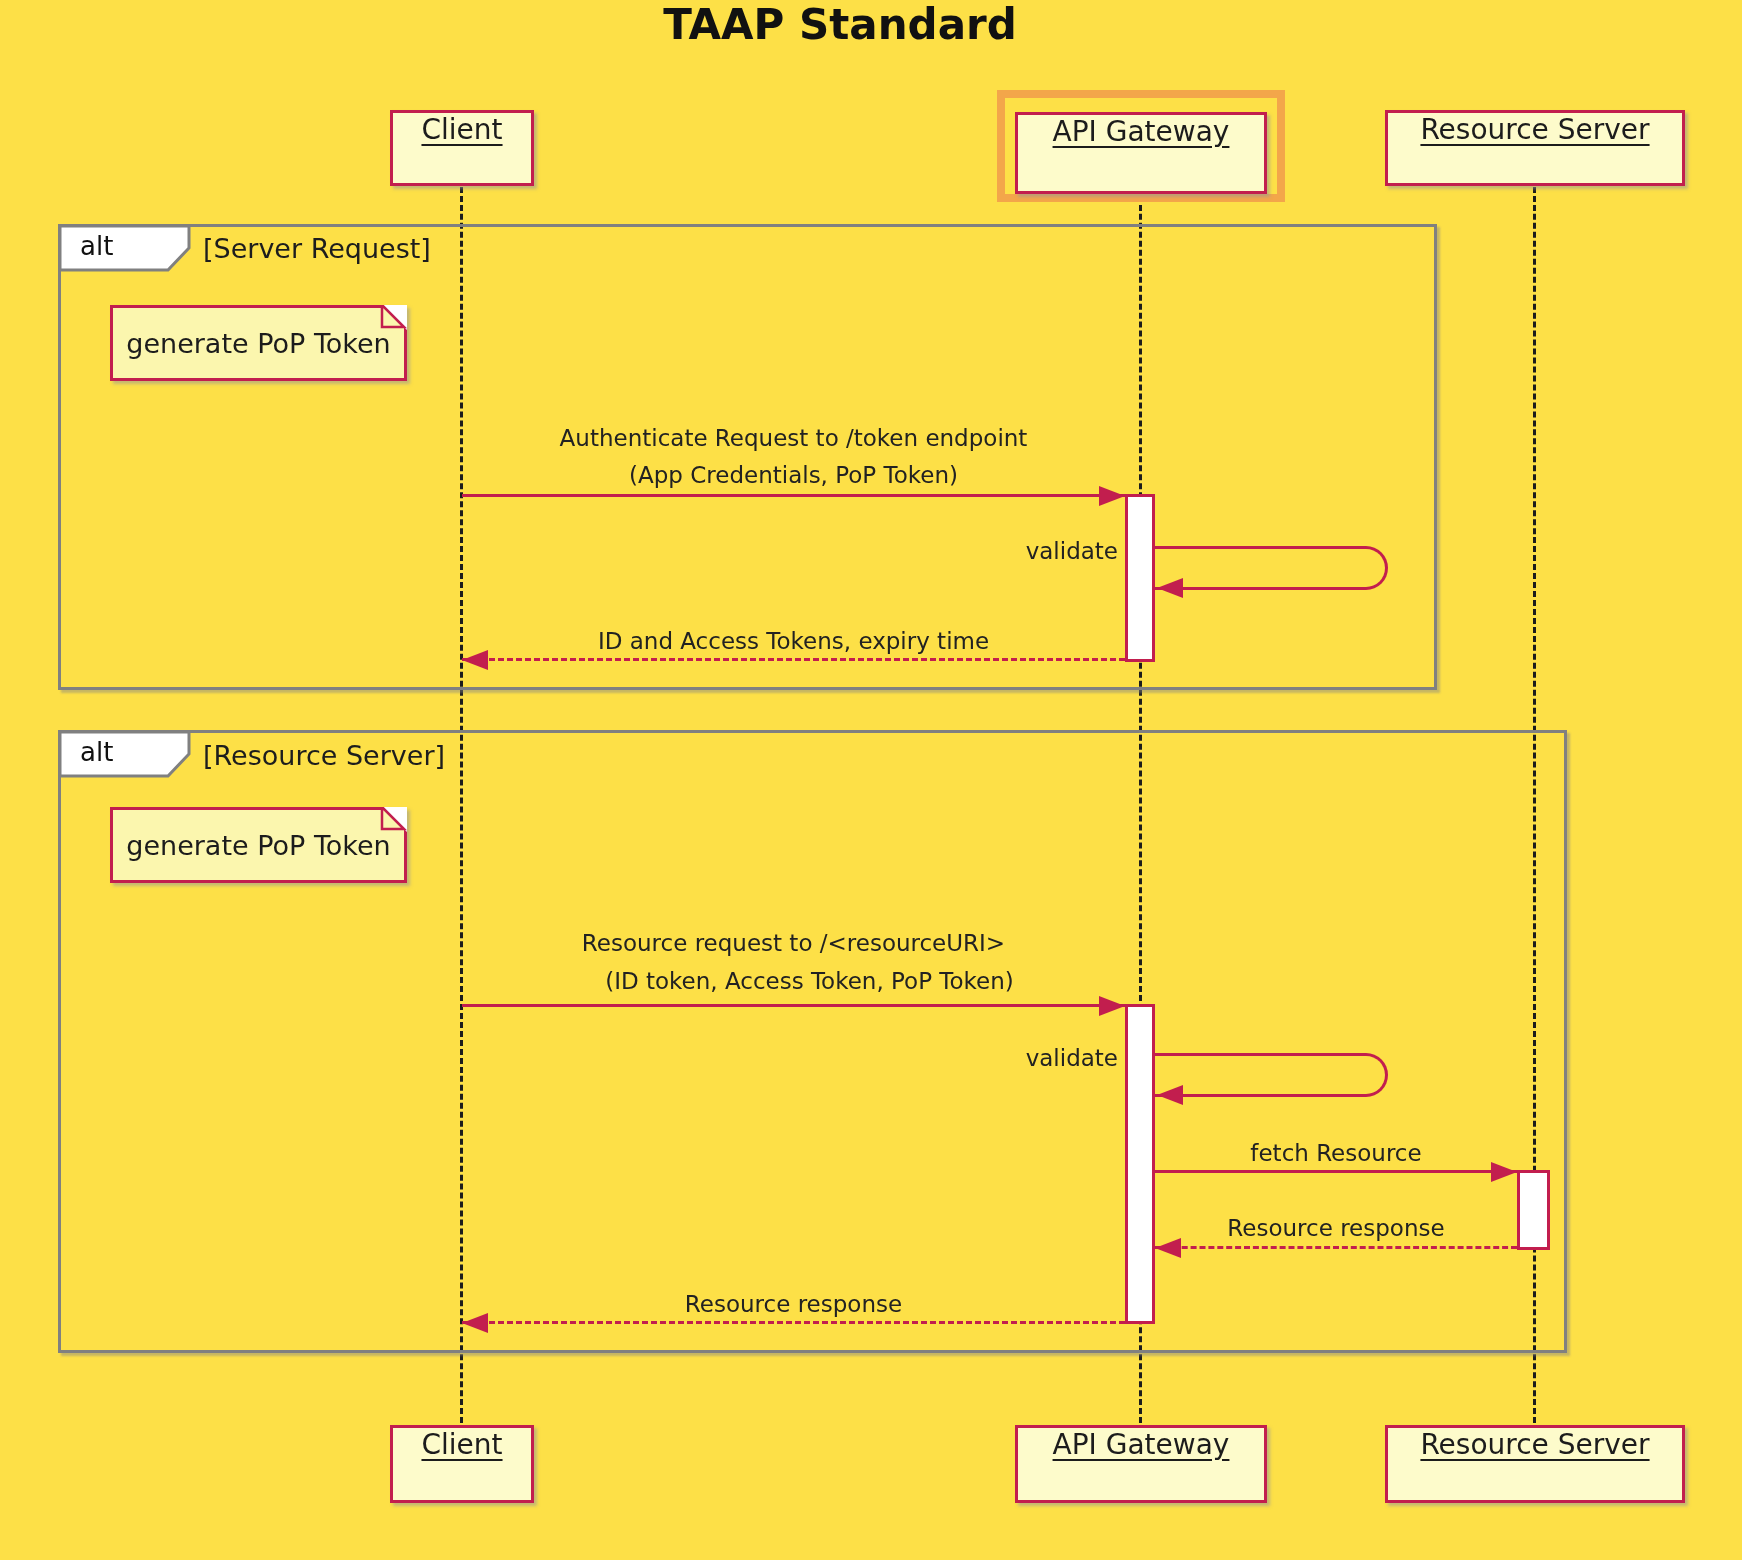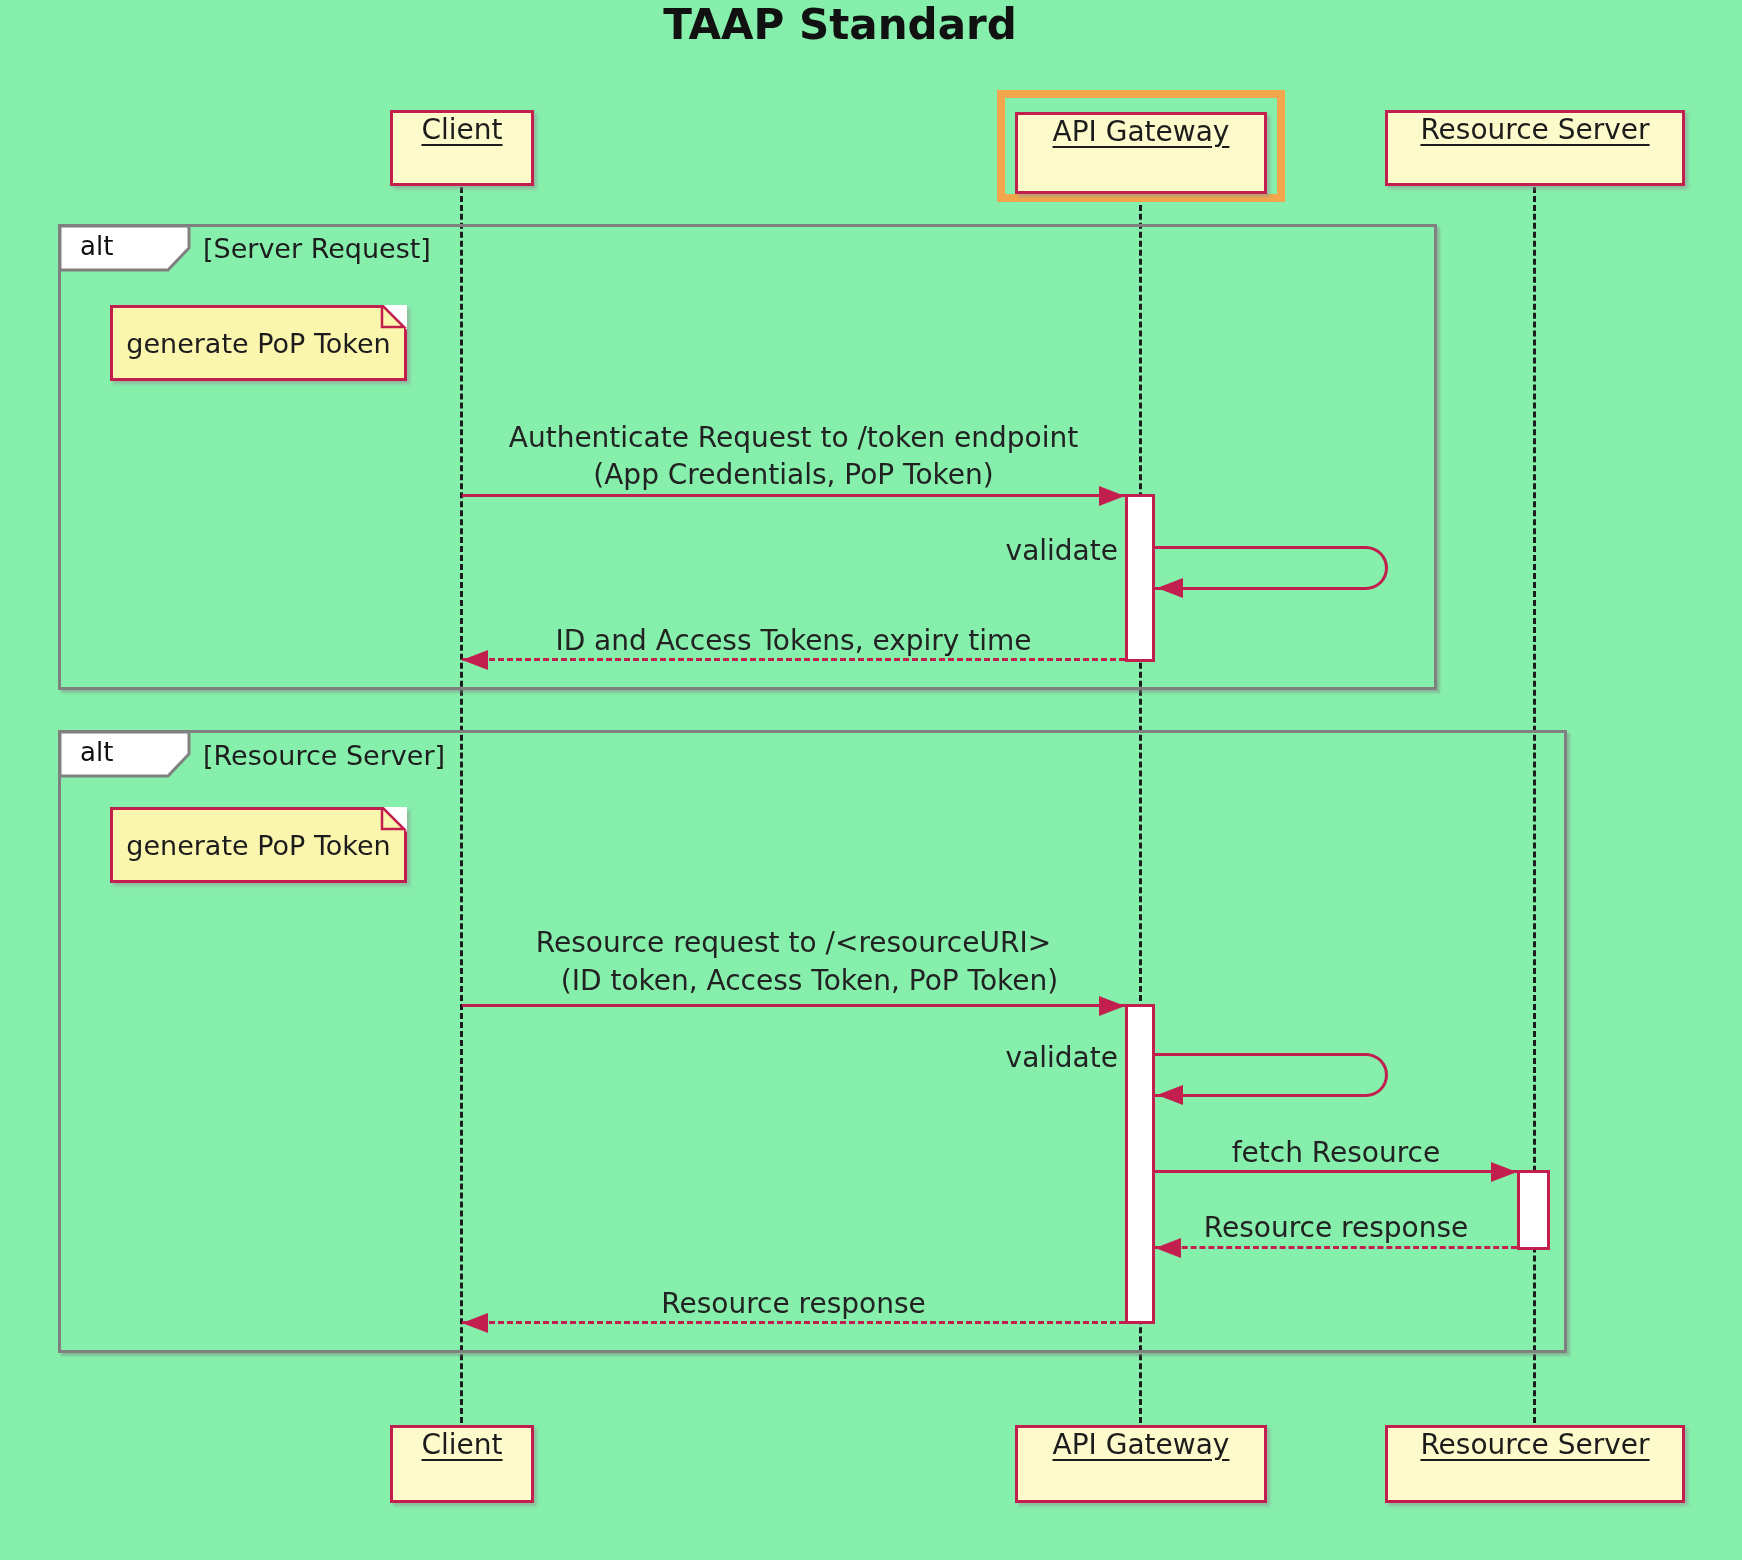--- a/index.html
+++ b/index.html
@@ -1,17 +1,17 @@
 <!DOCTYPE html>
 <html><head>
 <meta charset="utf-8">
 <style>
   html,body { margin:0; padding:0; background:#ffffff; }
   .canvas {
-    position:relative; width:1742px; height:1560px; background:#86efac;
+    position:relative; width:1742px; height:1560px; background:#fde047;
     font-family:"DejaVu Sans","Liberation Sans",sans-serif; color:#1c1c1c;
     --crimson:#C21E4E; --pfill:#FDFBCB; --nfill:#FBF6AE; --frame:#808080;
     --orange:#F3A64A; --ink:#1c1c1c;
     overflow:hidden;
   }
   .canvas * { box-sizing:border-box; }
 
   .title { position:absolute; left:0; top:6; width:1680px; text-align:center;
     font-size:42px; font-weight:bold; color:#111; }
 
@@ -43,21 +43,21 @@
   .arrow-right { position:absolute; width:0; height:0;
     border-top:10px solid transparent; border-bottom:10px solid transparent;
     border-left:26px solid var(--crimson); }
   .arrow-left { position:absolute; width:0; height:0;
     border-top:10px solid transparent; border-bottom:10px solid transparent;
     border-right:26px solid var(--crimson); }
 
   .selfloop { position:absolute; border:3px solid var(--crimson); border-left:none;
     border-radius:0 22px 22px 0; background:transparent; }
 
-  .mlabel { position:absolute; font-size:28px; color:#222; text-align:center; line-height:34px; }
+  .mlabel { position:absolute; font-size:23px; color:#222; text-align:center; line-height:34px; }
   .mlabel.right { text-align:right; }
 </style>
 </head>
 <body>
 
 <div class="canvas" id="canvas" style="--crimson: #C21E4E; --pfill: #FDFBCB; --nfill: #FBF6AE; --frame: #808080; --orange: #F3A64A; --ink: #1C1C1C;">
 
   <div class="title">TAAP Standard</div>
 
   <div class="lifeline" style="left:460px; top:160px; height:1290px;"></div>

